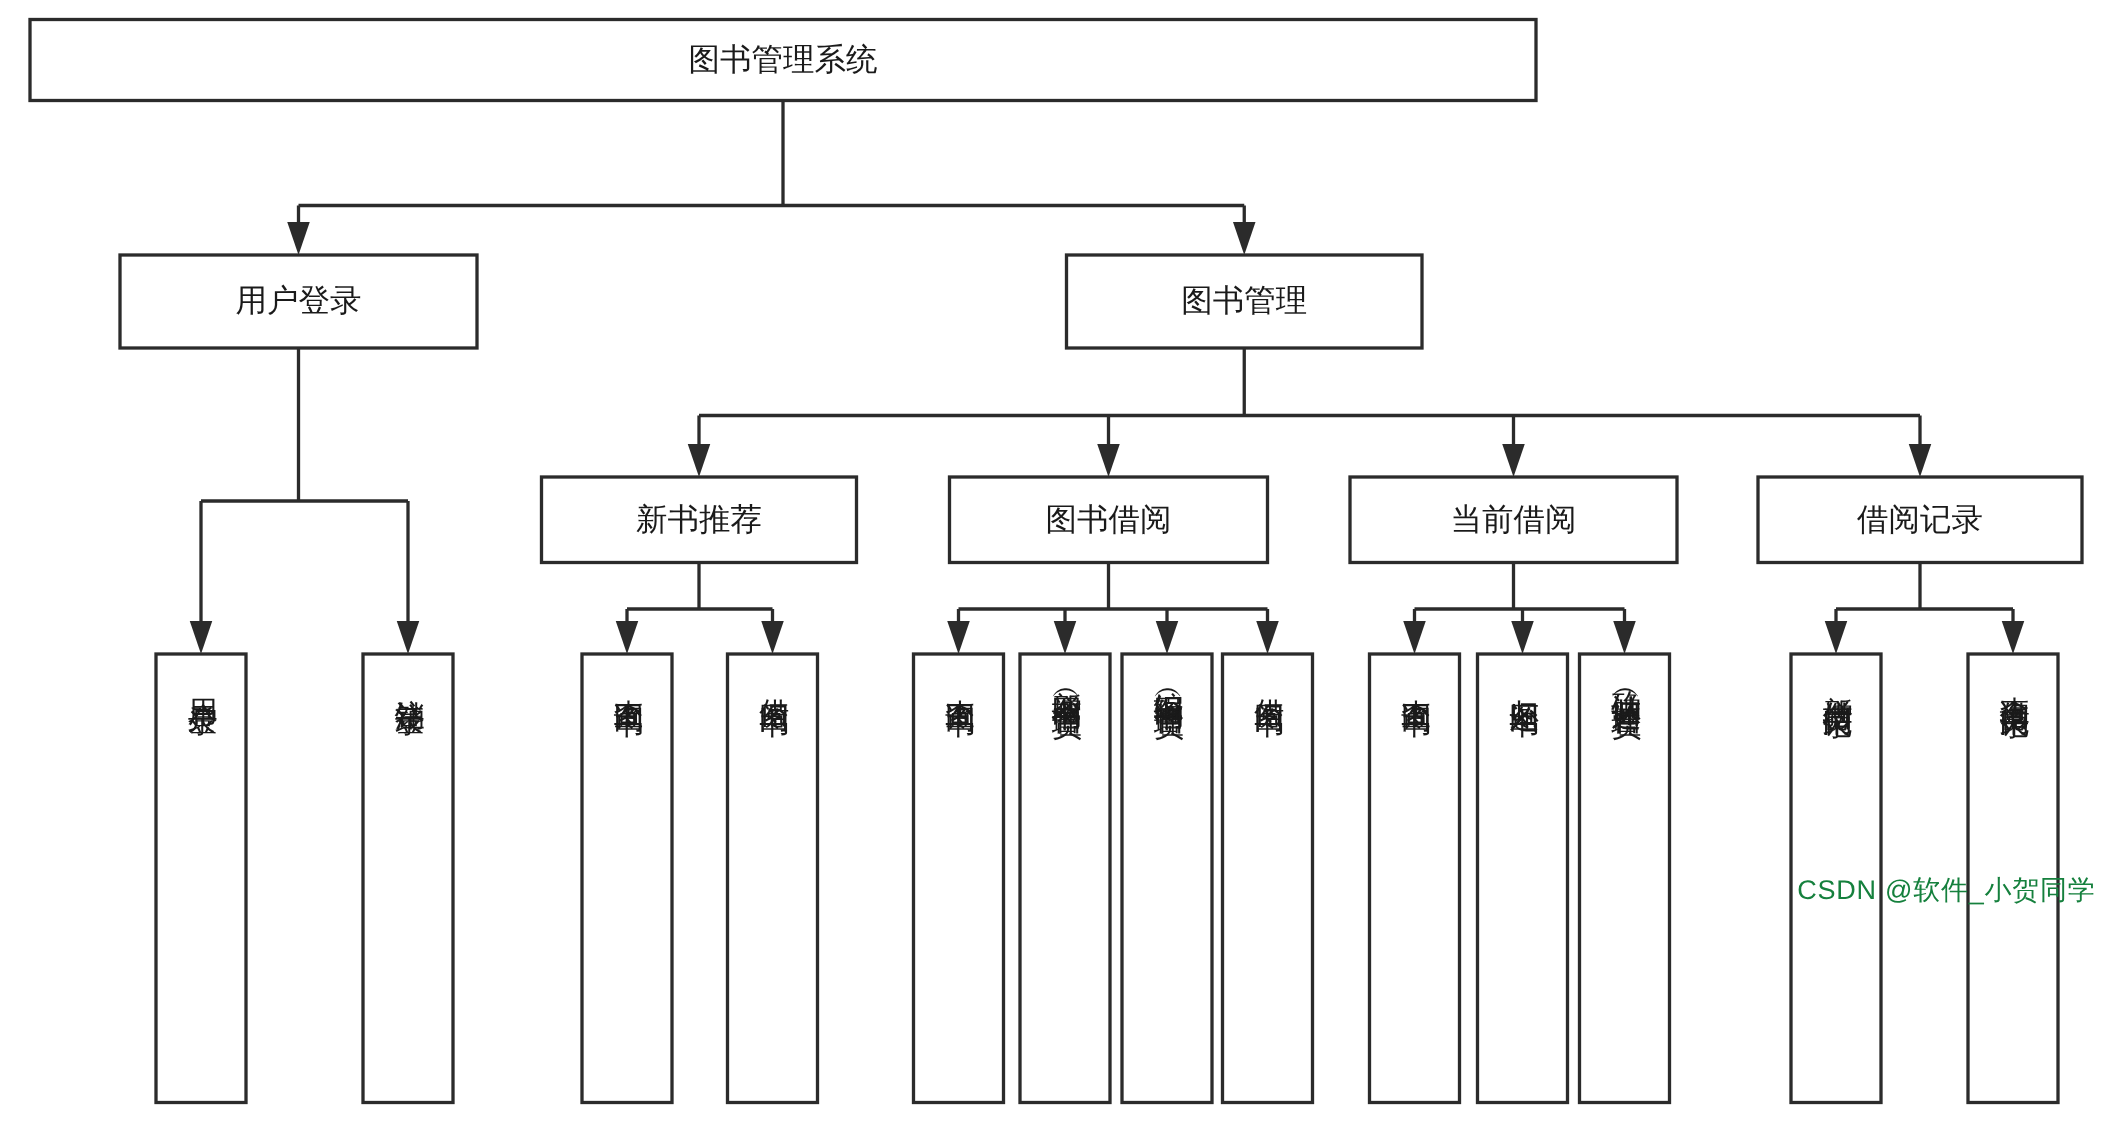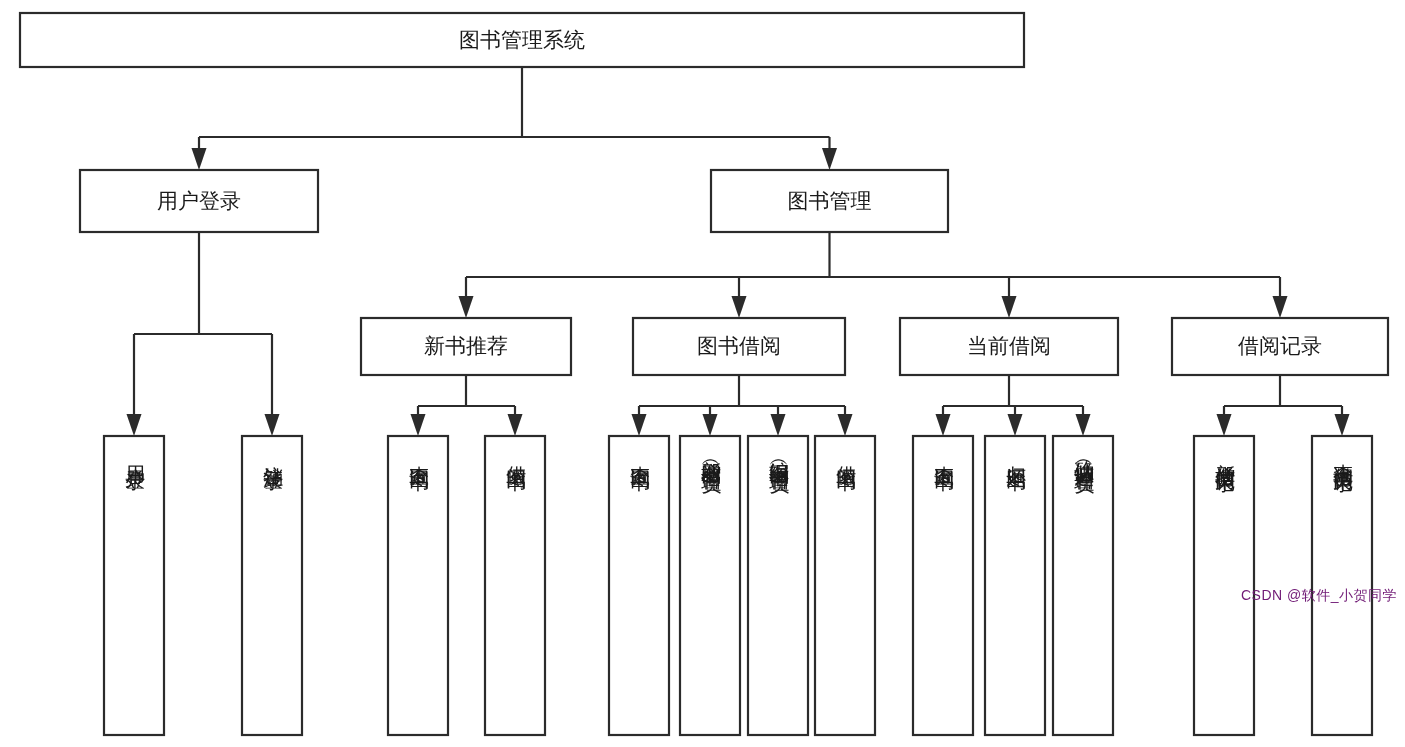--- a/index.html
+++ b/index.html
@@ -53,22 +53,22 @@
   }
   .arrow-head {
     fill: #2b2b2b;
     stroke: none;
   }
   .watermark {
     position: absolute;
     right: 8px;
     bottom: 6px;
     font-family: "Liberation Sans", "DejaVu Sans", sans-serif;
-    font-size: 14px;
-    color: #701a75;
+    font-size: 18px;
+    color: #15803d;
     white-space: nowrap;
     user-select: none;
     letter-spacing: 0.5px;
   }
 </style>
 </head>
 <body>
 
 <div id="diagram-root">
   <svg id="flowchart" viewBox="0 0 1405 747">

